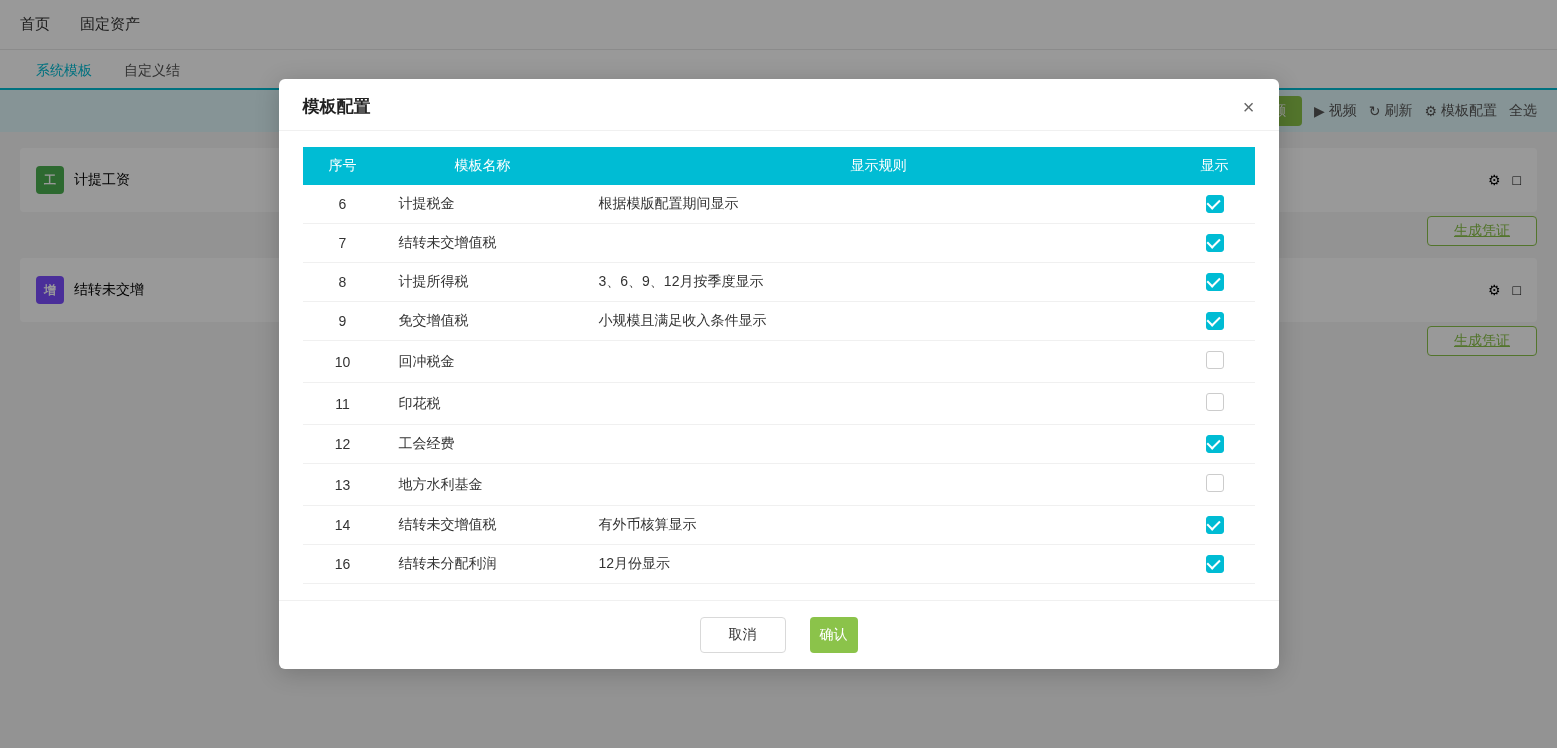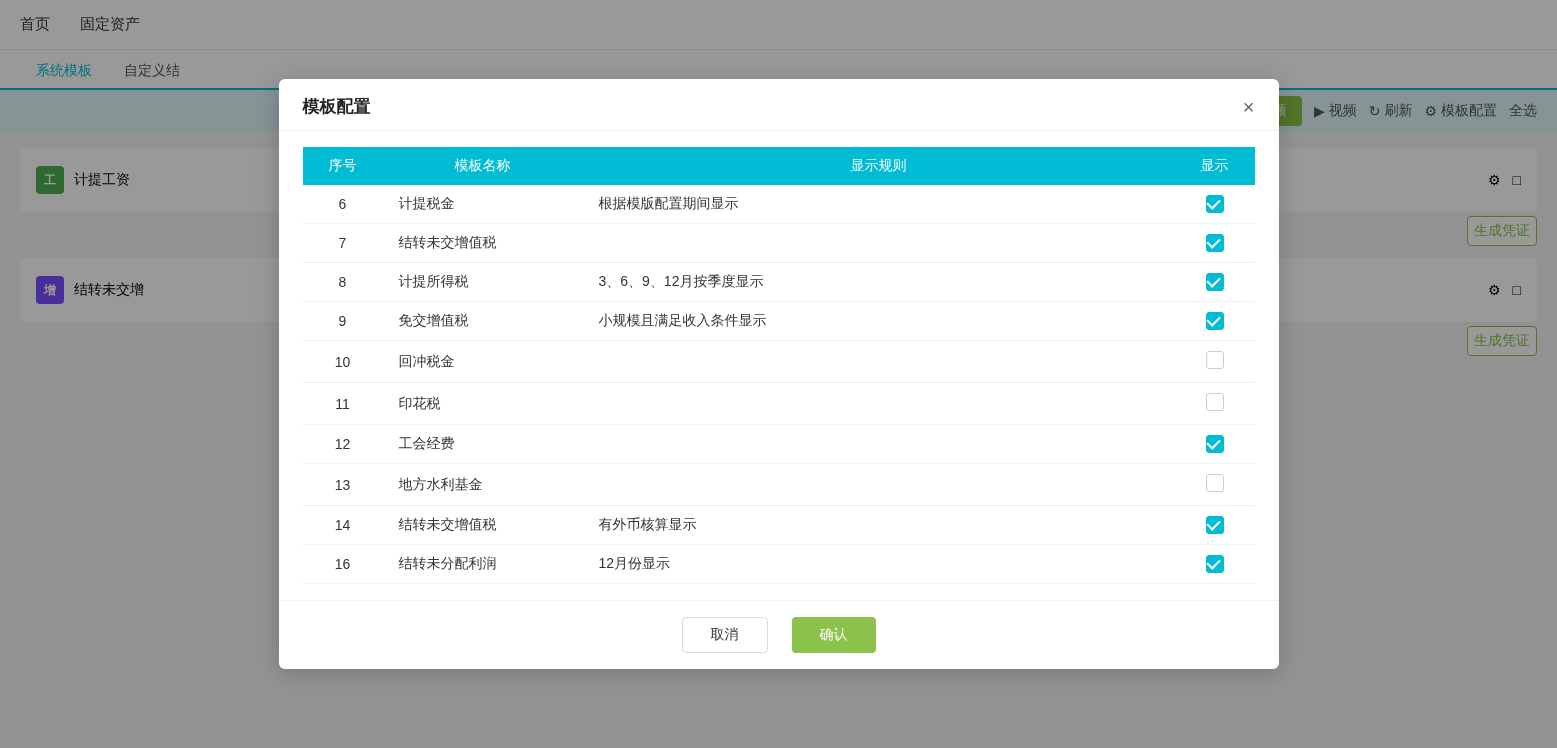--- a/index.html
+++ b/index.html
@@ -127,24 +127,25 @@
     }
     .card-right {
       display: flex;
       align-items: center;
       gap: 12px;
     }
     .btn-gen {
       border: 1px solid #8bc34a;
       color: #8bc34a;
       background: #fff;
-      padding: 5px 6px;
-      border-radius: 4px;
-      font-size: 14px;
-      cursor: pointer;
+      padding: 5px 26px;
+      border-radius: 4px;
+      font-size: 14px;
+      cursor: pointer;
+      text-decoration: underline;
     }
 
     
     .overlay {
       position: absolute;
       top: 0; left: 0;
       width: 100%; height: 100%;
       background: rgba(0,0,0,0.4);
       display: flex;
       align-items: center;
@@ -279,21 +280,21 @@
       color: #333;
       padding: 8px 28px;
       border-radius: 4px;
       font-size: 14px;
       cursor: pointer;
     }
     .btn-confirm {
       background: #8bc34a;
       border: none;
       color: #fff;
-      padding: 8px 28px;
+      padding: 8px 10px;
       border-radius: 4px;
       font-size: 14px;
       cursor: pointer;
     }
   </style>
 </head>
 <body>
 
 <div class="bg-page">
 

